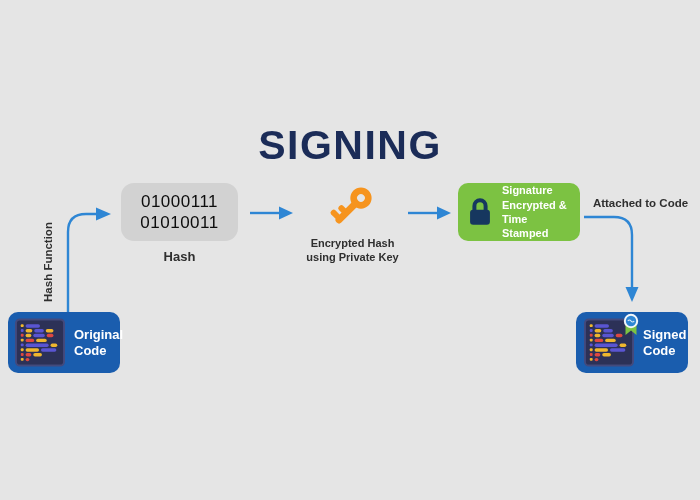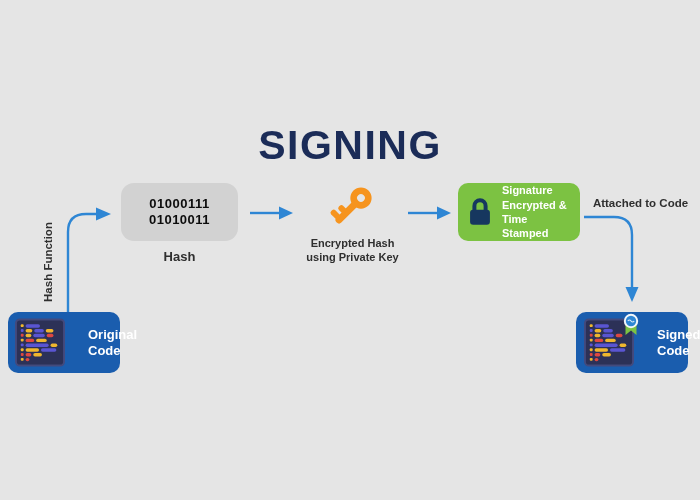--- a/index.html
+++ b/index.html
@@ -22,21 +22,21 @@
     position:absolute;left:0;top:122px;width:700px;text-align:center;
     font-size:41px;font-weight:800;letter-spacing:1.5px;color:var(--title-navy);
   }
   svg.arrow-layer{position:absolute;left:0;top:0;width:700px;height:500px;pointer-events:none;}
 
   .hash-box{
     position:absolute;left:121px;top:183px;width:117px;height:58px;
     background:var(--hash-gray);border-radius:13px;
     display:flex;flex-direction:column;align-items:center;justify-content:center;
   }
-  .hash-line{font-size:13px;font-weight:700;color:#0c0c0c;line-height:1.25;letter-spacing:0.5px;}
+  .hash-line{font-size:17px;font-weight:400;color:#0c0c0c;line-height:1.25;letter-spacing:0.5px;}
   .hash-caption{
     position:absolute;left:121px;top:249px;width:117px;text-align:center;
     font-size:13px;font-weight:700;color:var(--label-ink);
   }
 
   .key-wrap{position:absolute;left:318px;top:178px;width:68px;height:58px;}
   .key-caption{
     position:absolute;left:290px;top:237px;width:125px;text-align:center;
     font-size:11px;font-weight:700;color:var(--label-ink);line-height:1.25;
   }
@@ -48,21 +48,21 @@
   }
   .sig-text{font-size:11px;font-weight:700;color:#fff;line-height:1.3;}
 
   .attached-label{
     position:absolute;left:588px;top:197px;width:105px;text-align:center;
     font-size:11.5px;font-weight:700;color:var(--label-ink);
   }
 
   .code-box{
     position:absolute;width:112px;height:61px;background:var(--box-blue);
-    border-radius:10px;display:flex;align-items:center;gap:23px;
+    border-radius:10px;display:flex;align-items:center;gap:9px;
     padding:0 7px;box-sizing:border-box;
   }
   .code-box.original{left:8px;top:312px;}
   .code-box.signed{left:576px;top:312px;padding-left:8px;}
   .code-icon-wrap{position:relative;width:50px;height:49px;flex:none;}
   .code-label{font-size:13px;font-weight:700;color:#fff;line-height:1.2;}
   .badge{position:absolute;right:-7px;top:-5px;width:20px;height:25px;}
 
   .hash-fn-label{
     position:absolute;left:2px;top:256px;width:92px;text-align:center;

